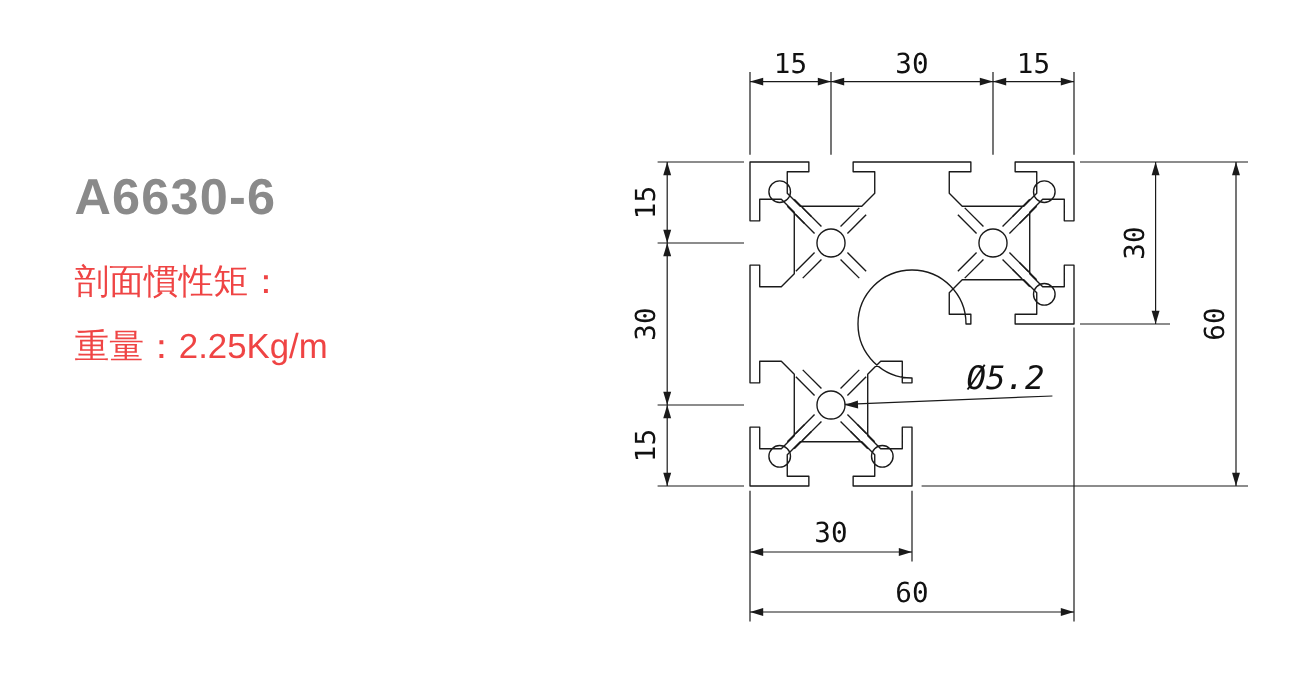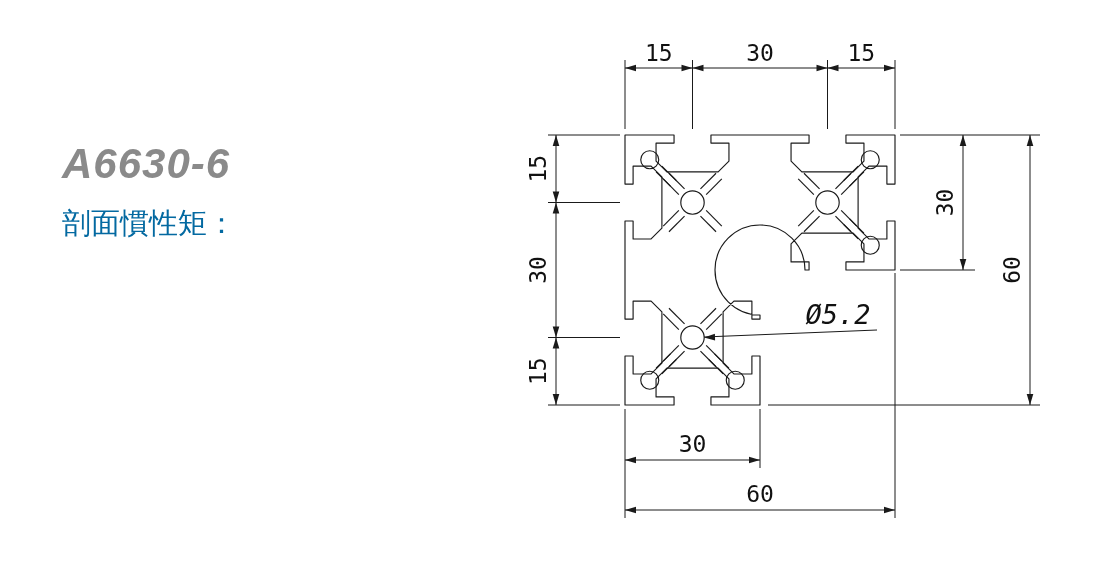--- a/index.html
+++ b/index.html
@@ -8,39 +8,40 @@
     --bg:#ffffff;
   }
   html,body{margin:0;padding:0;background:var(--bg);}
   .sheet{
     position:relative;width:1097px;height:565px;background:var(--bg);
     font-family:"Liberation Sans",sans-serif;overflow:hidden;
   }
   .info{position:absolute;left:62px;top:140px;color:#000;}
   .model{
     font-size:42px;font-weight:bold;color:var(--title);
-    letter-spacing:1px;margin-bottom:8px;font-style:italic;
+    letter-spacing:1px;margin-bottom:20px;
   }
-  .tline{font-size:29px;line-height:54px;white-space:nowrap;color:#0369a1;}
+  .tline{font-size:29px;line-height:54px;white-space:nowrap;color:#ef4444;}
   .tline sup{font-size:17px;}
   svg.draw{position:absolute;left:0;top:0;}
   svg.draw text{
     font-family:"DejaVu Sans Mono","Liberation Mono",monospace;
     font-size:23px;fill:#111;
   }
   svg.draw text.callout{font-size:27px;font-style:italic;}
 </style>
 </head>
 <body>
 
 <div class="sheet">
 
   <div class="info">
     <div class="model">A6630-6</div>
     <div class="tline">剖面慣性矩：</div>
+    <div class="tline">重量：2.25Kg/m</div>
   </div>
 
   <svg class="draw" width="1097" height="565" viewBox="0 0 1097 565">
 
     <g id="geom" stroke="#1a1a1a" stroke-width="1.15" fill="none" stroke-linejoin="round">
         <path d="M625 135L674.05 135.00L674.05 143.10L656.05 143.10L656.05 161.10L666.85 171.90L718.15 171.90L728.95 161.10L728.95 143.10L710.95 143.10L710.95 135.00L809.05 135.00L809.05 143.10L791.05 143.10L791.05 161.10L801.85 171.90L853.15 171.90L863.95 161.10L863.95 143.10L845.95 143.10L845.95 135.00L895 135L895.00 184.05L886.90 184.05L886.90 166.05L868.90 166.05L858.10 176.85L858.10 228.15L868.90 238.95L886.90 238.95L886.90 220.95L895.00 220.95L895 270L845.95 270.00L845.95 261.90L863.95 261.90L863.95 243.90L853.15 233.10L801.85 233.10L791.05 243.90L791.05 261.90L809.05 261.90L809.05 270.00L805 270A45 45 0 1 0 760 315L760.00 319.05L751.90 319.05L751.90 301.05L733.90 301.05L723.10 311.85L723.10 363.15L733.90 373.95L751.90 373.95L751.90 355.95L760.00 355.95L760 405L710.95 405.00L710.95 396.90L728.95 396.90L728.95 378.90L718.15 368.10L666.85 368.10L656.05 378.90L656.05 396.90L674.05 396.90L674.05 405.00L625 405L625.00 355.95L633.10 355.95L633.10 373.95L651.10 373.95L661.90 363.15L661.90 311.85L651.10 301.05L633.10 301.05L633.10 319.05L625.00 319.05L625.00 220.95L633.10 220.95L633.10 238.95L651.10 238.95L661.90 228.15L661.90 176.85L651.10 166.05L633.10 166.05L633.10 184.05L625.00 184.05Z"></path>
         <circle cx="692.5" cy="202.5" r="11.700000000000001"></circle>
         <line x1="700.4549512883486" y1="216.18251621595968" x2="716.0466558135121" y2="231.77422074112306"></line>
         <line x1="706.1825162159597" y1="210.45495128834867" x2="721.774220741123" y2="226.04665581351202"></line>
         <line x1="706.1825162159597" y1="194.54504871165136" x2="721.774220741123" y2="178.95334418648798"></line>

